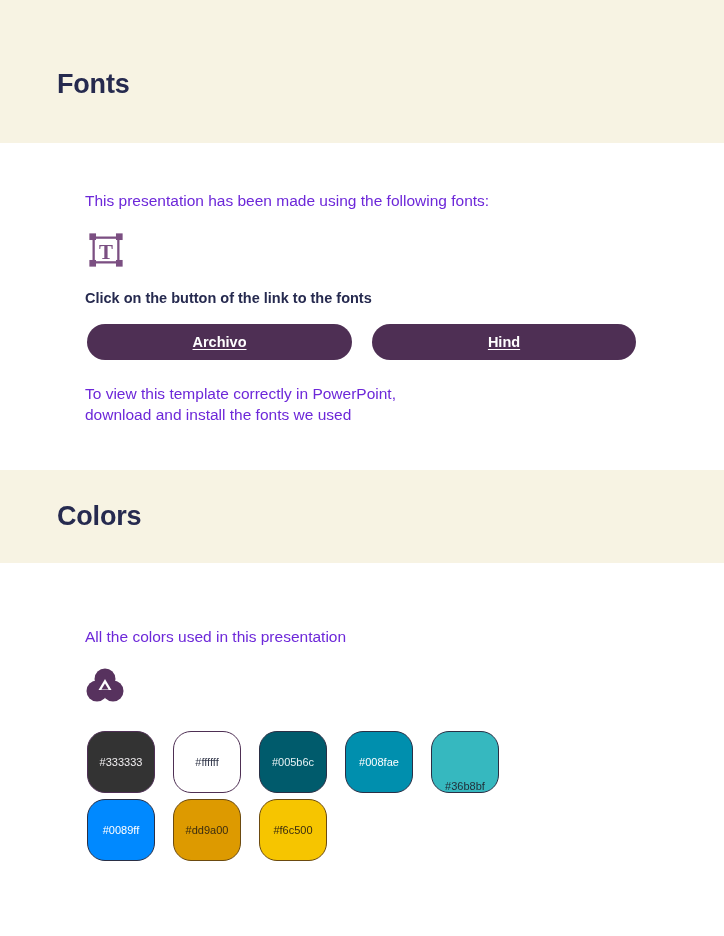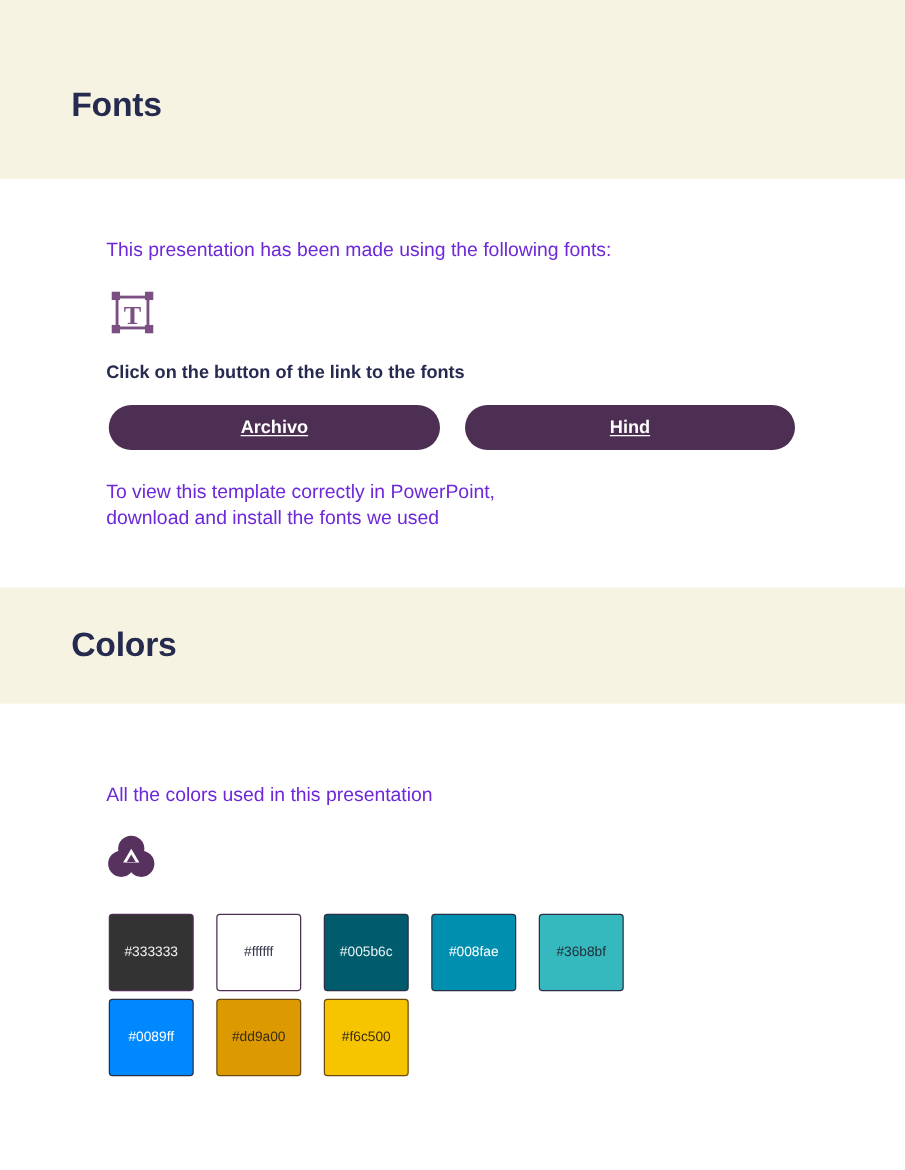--- a/index.html
+++ b/index.html
@@ -103,21 +103,21 @@
     left: 87px;
     top: 731px;
     width: 440px;
     display: grid;
     grid-template-columns: repeat(5, 68px);
     grid-auto-rows: 62px;
     column-gap: 18px;
     row-gap: 6px;
   }
   .swatch {
-    border-radius: 3px;
+    border-radius: 18px;
     display: flex;
     align-items: center;
     justify-content: center;
     font-size: 11px;
     cursor: pointer;
   }
 </style>
 </head>
 <body>
 
@@ -172,21 +172,21 @@
       </div>
       <div class="swatch" style="background: rgb(255, 255, 255); color: rgb(50, 55, 74); border: 1.5px solid rgb(78, 47, 84);">
         <span>#ffffff</span>
       </div>
       <div class="swatch" style="background: rgb(0, 91, 108); color: rgb(230, 242, 244); border: 1.5px solid rgb(42, 47, 69);">
         <span>#005b6c</span>
       </div>
       <div class="swatch" style="background: rgb(0, 143, 174); color: rgb(255, 255, 255); border: 1.5px solid rgb(42, 47, 69);">
         <span>#008fae</span>
       </div>
-      <div class="swatch" style="background: rgb(54, 184, 191); color: rgb(33, 48, 58); border: 1.5px solid rgb(42, 47, 69);">
+      <div class="swatch" style="background: rgb(54, 184, 191); color: rgb(33, 48, 58); border: 1.5px solid rgb(42, 47, 69); align-items: flex-end;">
         <span>#36b8bf</span>
       </div>
       <div class="swatch" style="background: rgb(0, 137, 255); color: rgb(255, 255, 255); border: 1.5px solid rgb(42, 47, 69); justify-content: center;">
         <span>#0089ff</span>
       </div>
       <div class="swatch" style="background: rgb(221, 154, 0); color: rgb(58, 44, 16); border: 1.5px solid rgb(107, 74, 16);">
         <span>#dd9a00</span>
       </div>
       <div class="swatch" style="background: rgb(246, 197, 0); color: rgb(58, 44, 16); border: 1.5px solid rgb(107, 74, 16);">
         <span>#f6c500</span>

